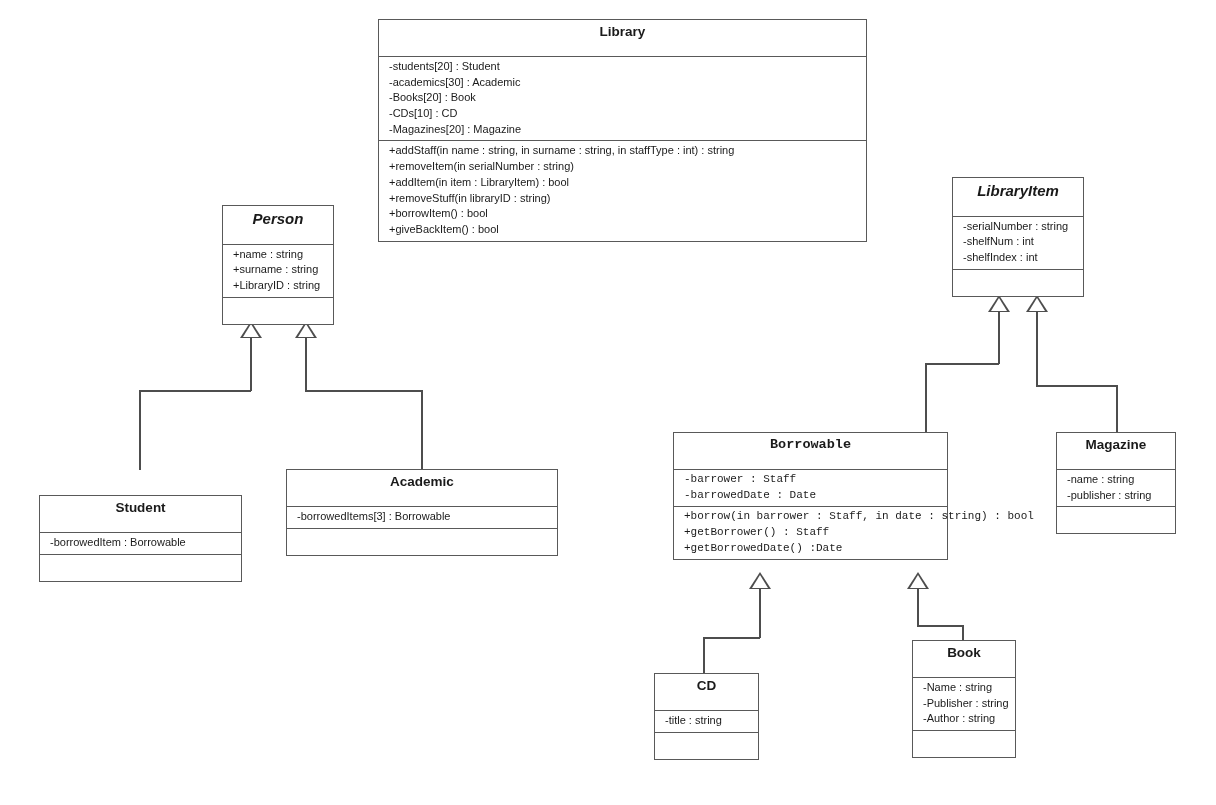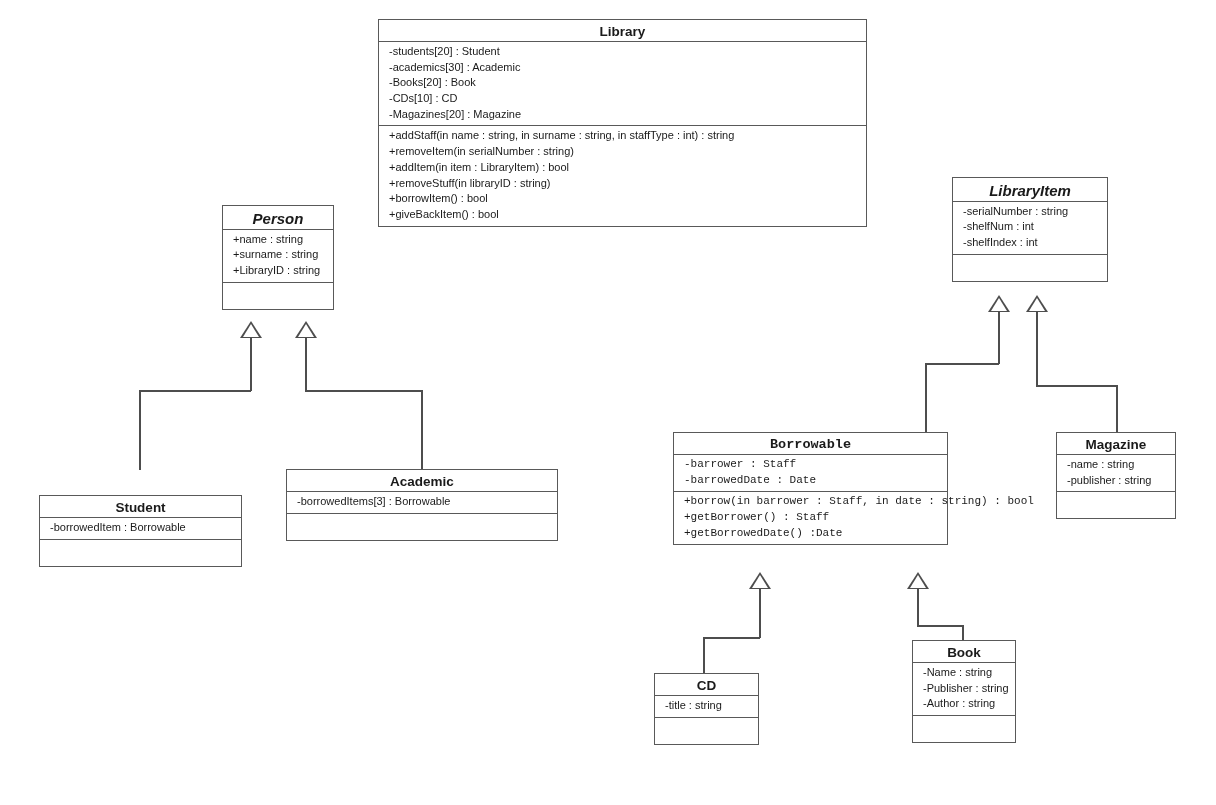--- a/index.html
+++ b/index.html
@@ -23,21 +23,21 @@
     border: 1.6px solid #595959;
     background: #ffffff;
     color: #1a1a1a;
   }
   .uml-name {
     box-sizing: border-box;
     text-align: center;
     font-weight: bold;
     font-size: 13.5px;
     line-height: 1.25;
-    padding: 4px 4px 0 4px;
+    padding: 4px 4px 15px 4px;
     border-bottom: 1.6px solid #595959;
     white-space: nowrap;
   }
   .uml-name.abstract {
     font-style: italic;
     font-size: 15px;
   }
   .uml-section {
     box-sizing: border-box;
     padding: 2px 0 3px 1px;
@@ -167,21 +167,21 @@
   <div class="uml-class" style="left:222px; top:205px; width:112px;">
     <div class="uml-name abstract">Person</div>
     <div class="uml-section">
       <div class="uml-member">+name : string</div>
       <div class="uml-member">+surname : string</div>
       <div class="uml-member">+LibraryID : string</div>
     </div>
     <div class="uml-section last empty"></div>
   </div>
 
-  <div class="uml-class" style="left:952px; top:177px; width:156px;">
+  <div class="uml-class" style="left:952px; top:177px; width:132px;">
     <div class="uml-name abstract">LibraryItem</div>
     <div class="uml-section">
       <div class="uml-member">-serialNumber : string</div>
       <div class="uml-member">-shelfNum : int</div>
       <div class="uml-member">-shelfIndex : int</div>
     </div>
     <div class="uml-section last empty"></div>
   </div>
 
   <div class="uml-class" style="left:39px; top:469px; width:203px;margin-top:26px;">

